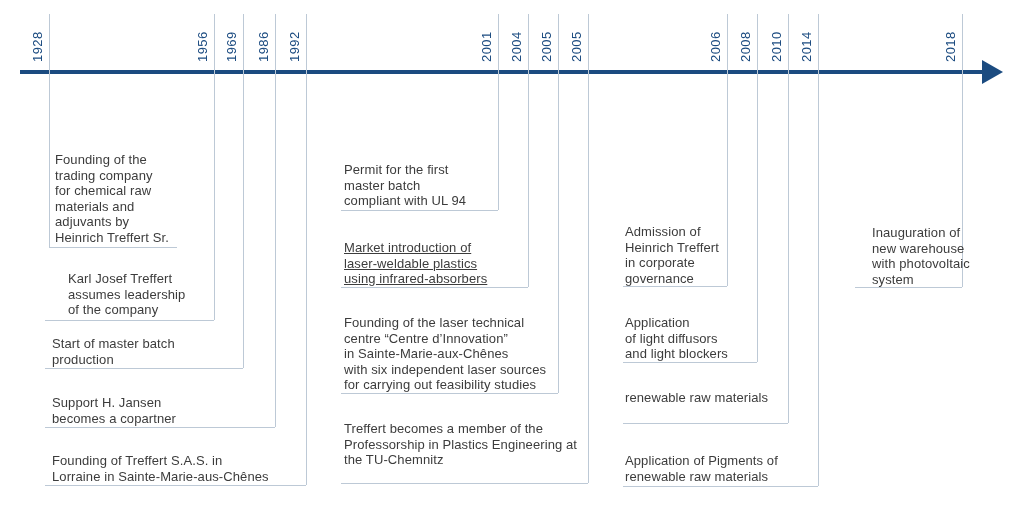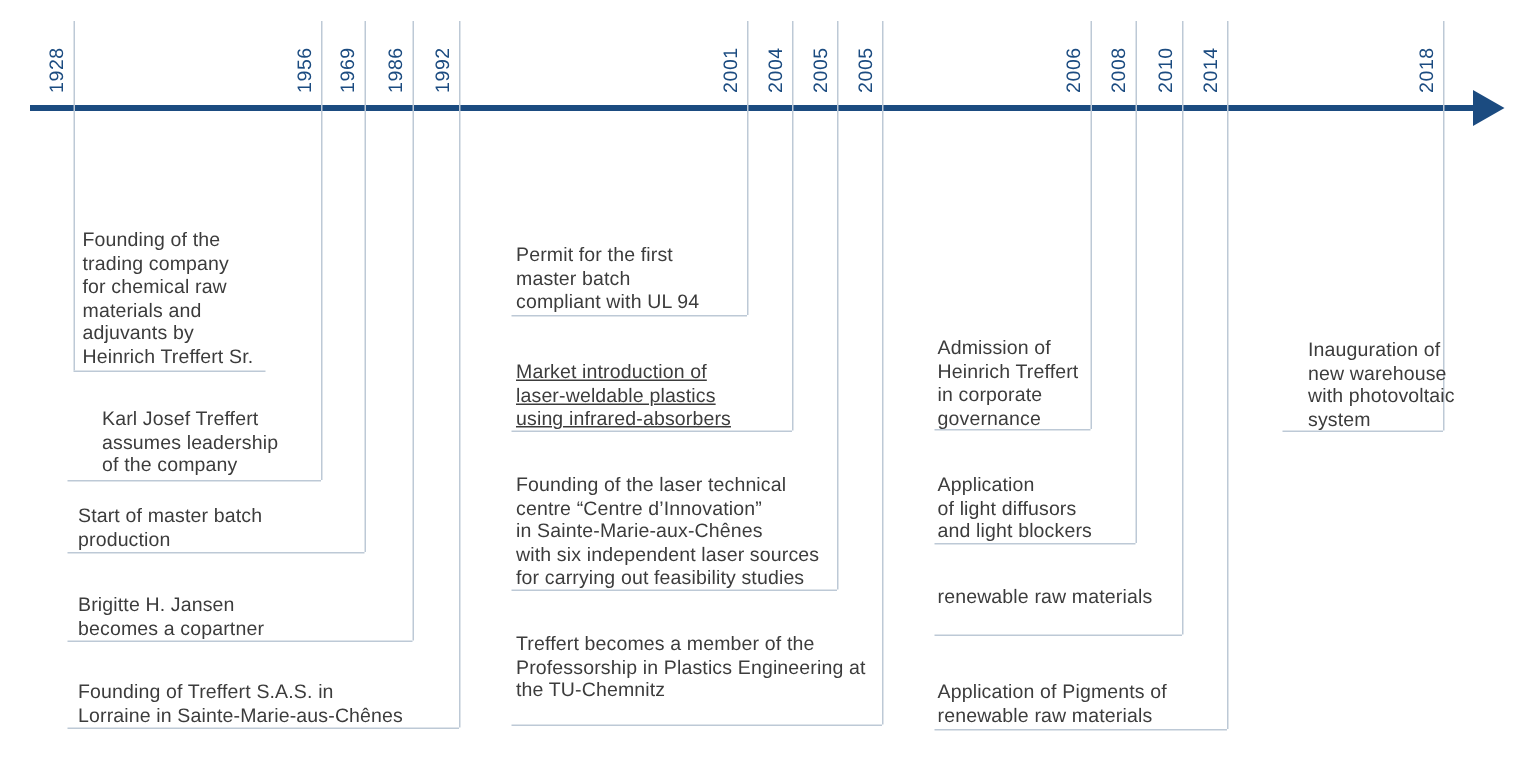--- a/index.html
+++ b/index.html
@@ -62,21 +62,21 @@
         <div class="evtext" style="left: 52px; top: 336px; color: rgb(60, 60, 60);">
           <div>Start of master batch</div>
           <div>production</div>
         </div>
       </div>
       <div>
         <div class="tick" style="left: 275px; top: 14px; height: 413px; background: rgb(189, 201, 214);"></div>
         <div class="year" style="left: 272px; top: 46px; color: rgb(27, 75, 128);">1986</div>
         <div class="underline" style="left: 45px; top: 427px; width: 230px; background: rgb(189, 201, 214);"></div>
         <div class="evtext" style="left: 52px; top: 395px; color: rgb(60, 60, 60);">
-          <div>Brigitte H. Jansen</div>
+          <div>Support H. Jansen</div>
           <div>becomes a copartner</div>
         </div>
       </div>
       <div>
         <div class="tick" style="left: 306px; top: 14px; height: 471px; background: rgb(189, 201, 214);"></div>
         <div class="year" style="left: 303px; top: 46px; color: rgb(27, 75, 128);">1992</div>
         <div class="underline" style="left: 45px; top: 485px; width: 261px; background: rgb(189, 201, 214);"></div>
         <div class="evtext" style="left: 52px; top: 453px; color: rgb(60, 60, 60);">
           <div>Founding of Treffert S.A.S. in</div>
           <div>Lorraine in Sainte-Marie-aus-Chênes</div>

